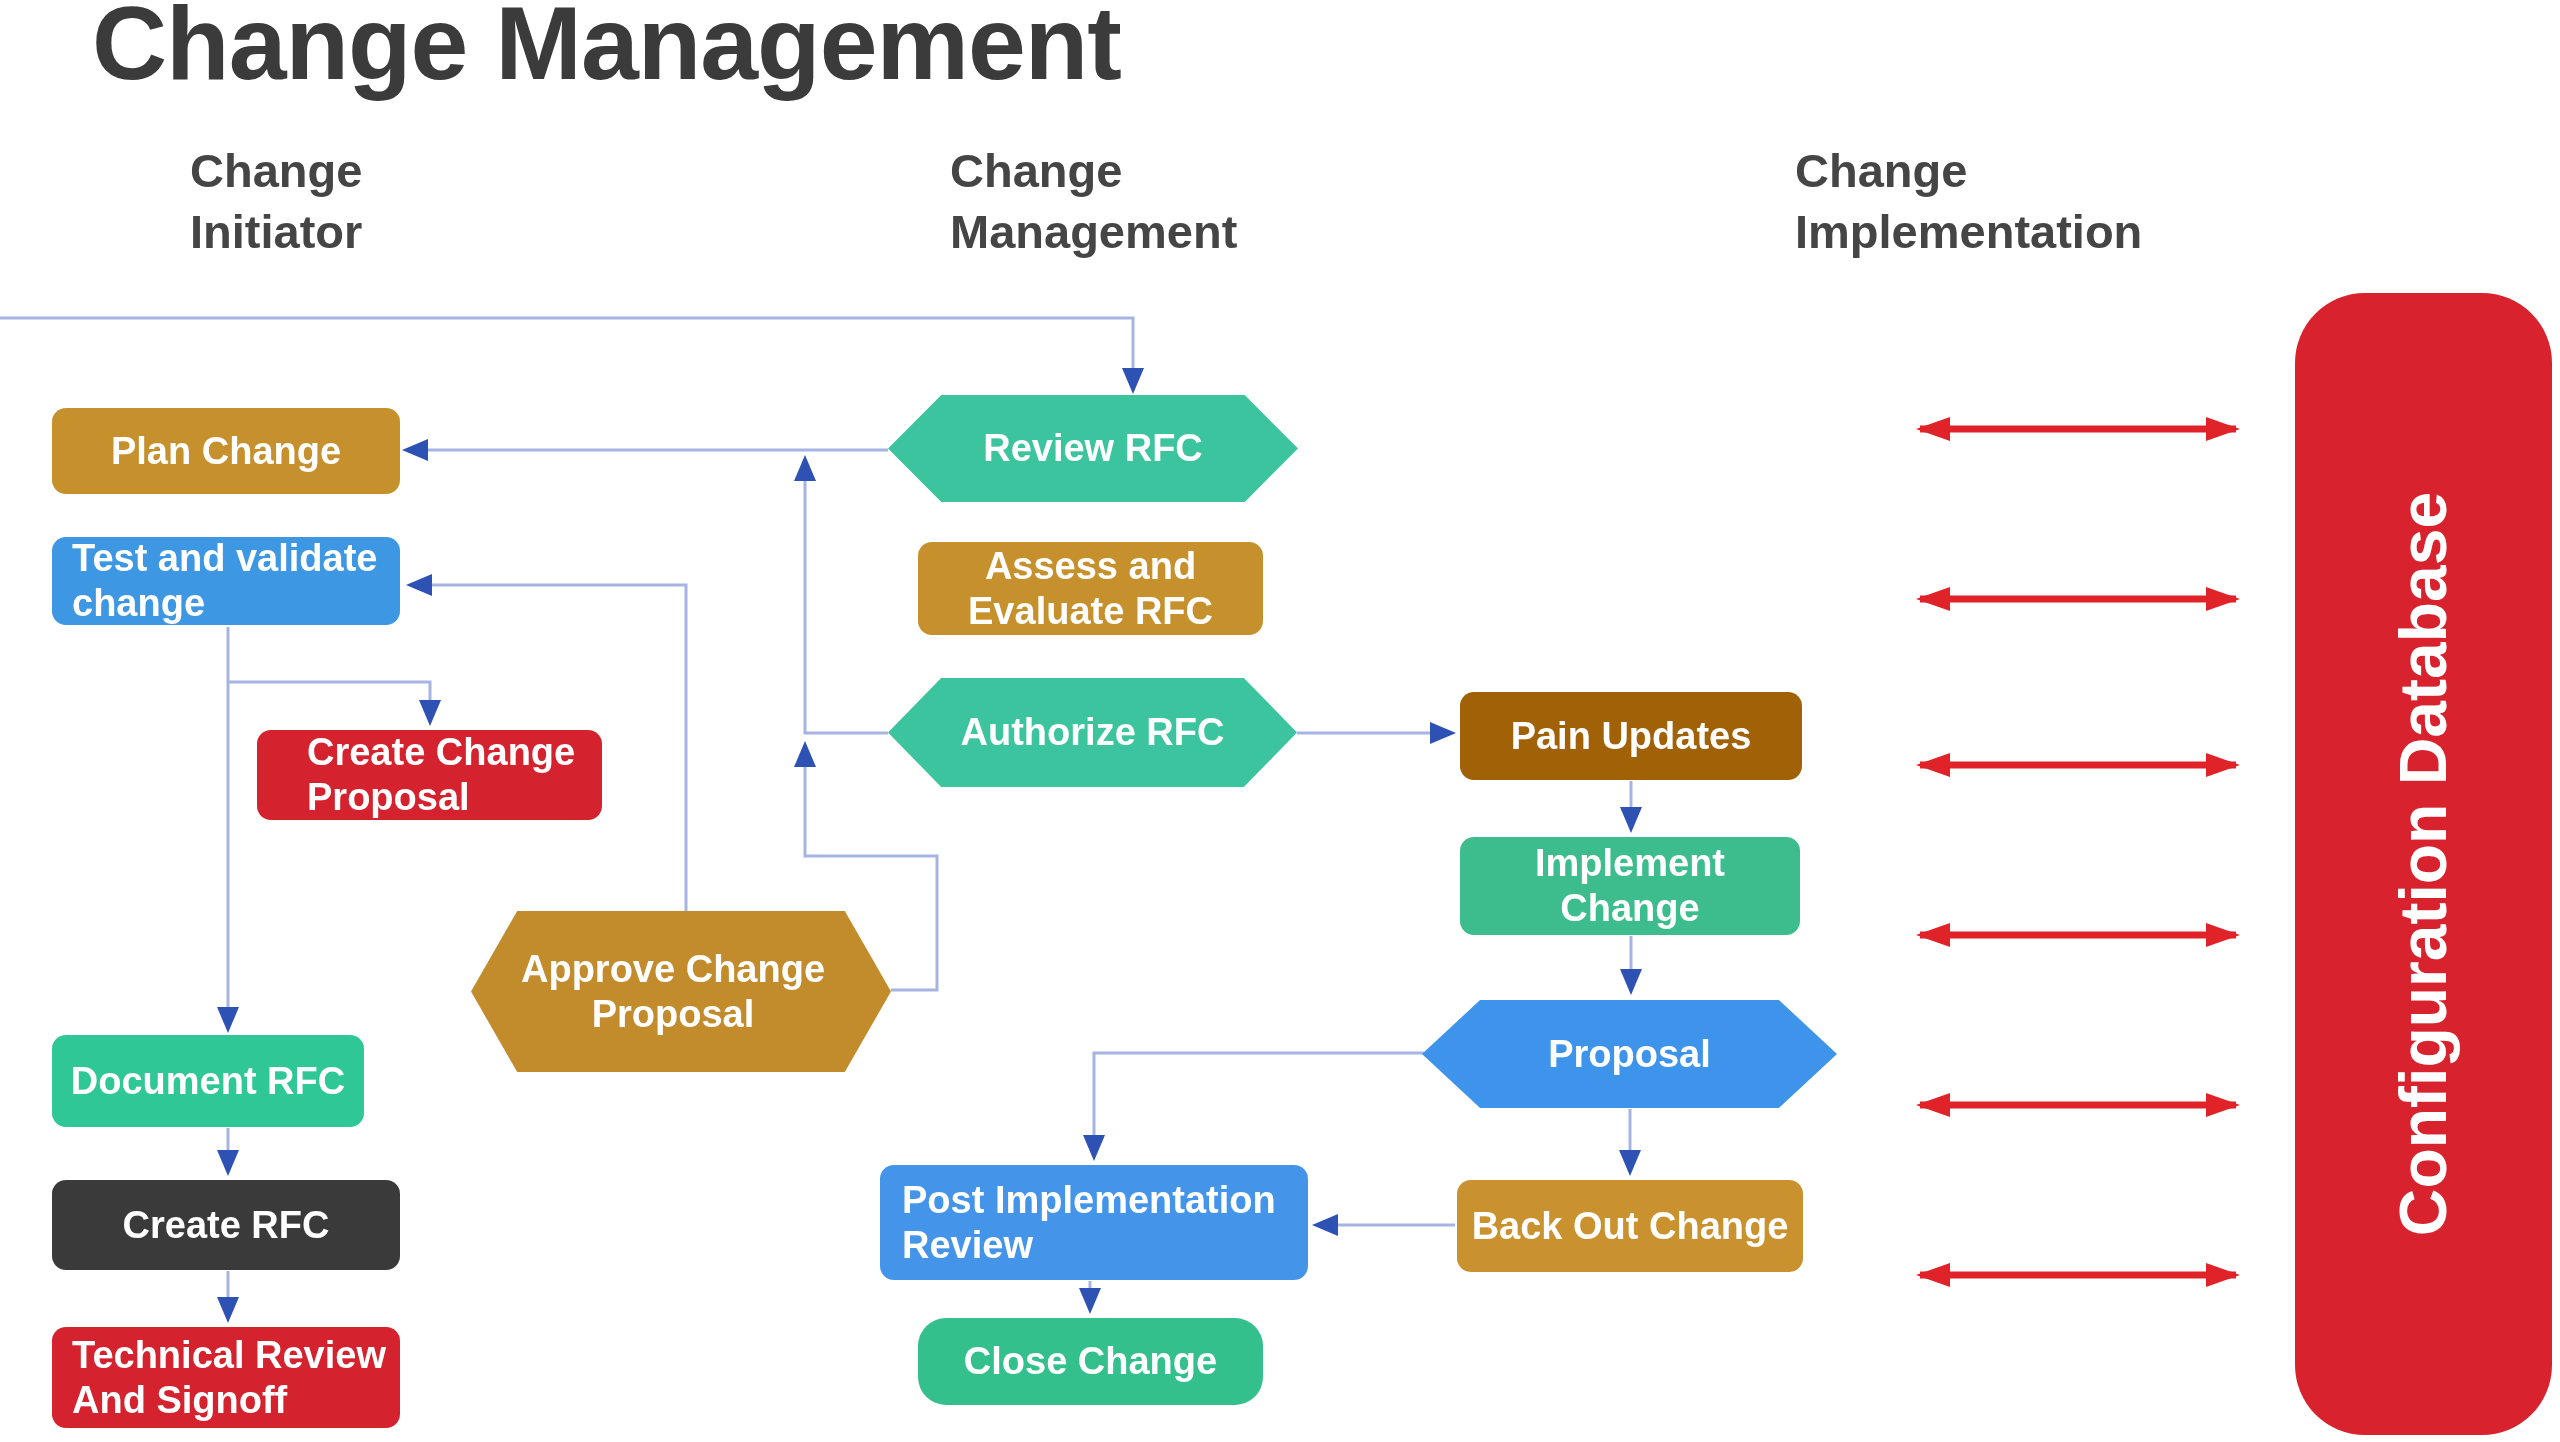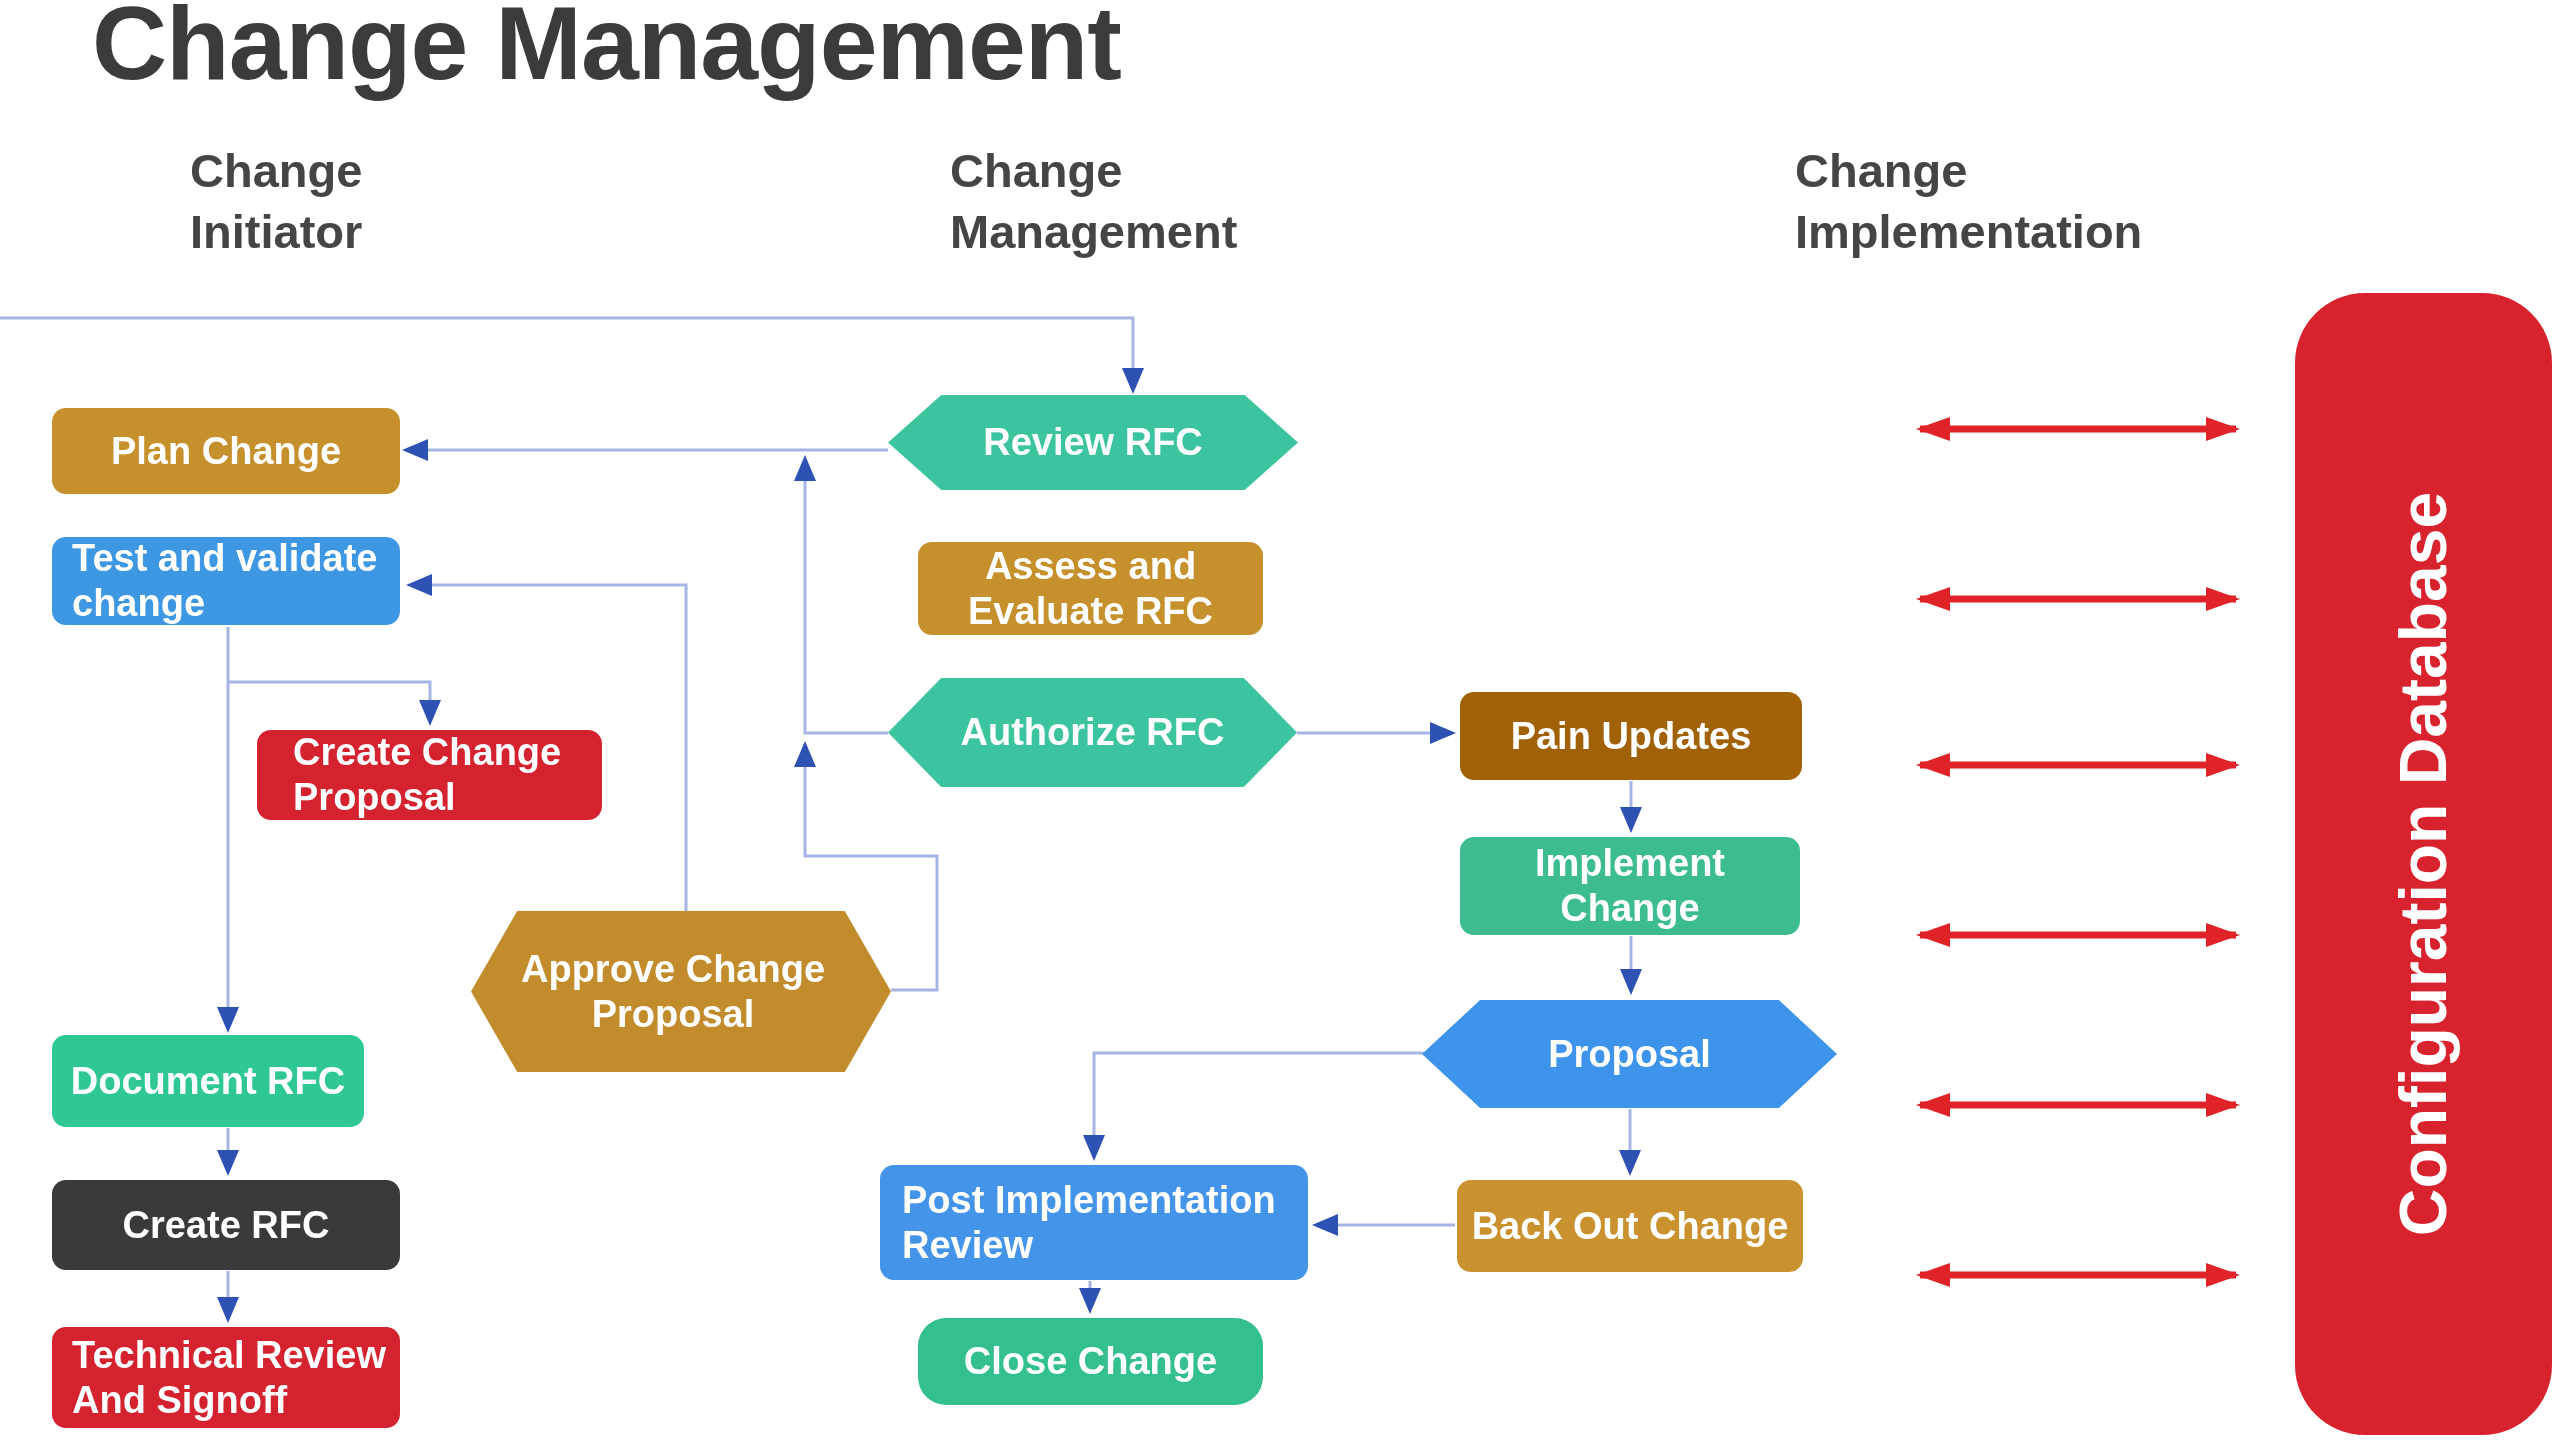--- a/index.html
+++ b/index.html
@@ -21,27 +21,27 @@
 
   .node{
     position:absolute;z-index:2;display:flex;align-items:center;justify-content:center;
     color:#ffffff;font-size:38px;font-weight:700;line-height:1.18;text-align:center;
     white-space:pre-line;box-sizing:border-box;border-radius:14px;
   }
   .ta-left{justify-content:flex-start;text-align:left;}
 
   .n-plan   {left:52px;  top:408px;  width:348px; height:86px;  background:#c6912c;}
   .n-test   {left:52px;  top:537px;  width:348px; height:88px;  background:#3e97e2; padding-left:20px;}
-  .n-ccp    {left:257px; top:730px;  width:345px; height:90px;  background:#d5222f; padding-left:36px;}
+  .n-ccp    {left:257px; top:730px;  width:345px; height:90px;  background:#d5222f; padding-left:50px;}
   .n-doc    {left:52px;  top:1035px; width:312px; height:92px;  background:#2fc795;}
   .n-crfc   {left:52px;  top:1180px; width:348px; height:90px;  background:#3a3a3a;}
   .n-tech   {left:52px;  top:1327px; width:348px; height:101px; background:#d5222f; padding-left:20px;}
 
   .hex{clip-path:polygon(0 50%, 13% 0, 87% 0, 100% 50%, 87% 100%, 13% 100%);}
-  .n-review {left:888px; top:395px;  width:410px; height:95px; background:#3cc49e;}
+  .n-review {left:888px; top:395px;  width:410px; height:107px; background:#3cc49e;}
   .n-assess {left:918px; top:542px;  width:345px; height:93px;  background:#c6912c;}
   .n-auth   {left:888px; top:678px;  width:409px; height:109px; background:#3cc49e;}
   .n-approve{left:471px; top:911px;  width:420px; height:161px; background:#c28c2c; padding-left:50px;
              clip-path:polygon(0 50%, 11% 0, 89% 0, 100% 50%, 89% 100%, 11% 100%);text-align:center;}
   .n-pir    {left:880px; top:1165px; width:428px; height:115px; background:#4494e9; padding-left:22px;}
   .n-close  {left:918px; top:1318px; width:345px; height:87px;  background:#33c08d; border-radius:28px;}
 
   .n-pain   {left:1460px;top:692px;  width:342px; height:88px;  background:#a16207;}
   .n-impl   {left:1460px;top:837px;  width:340px; height:98px;  background:#3dbd8d;}
   .n-success{left:1422px;top:1000px; width:415px; height:108px; background:#3e94eb;

